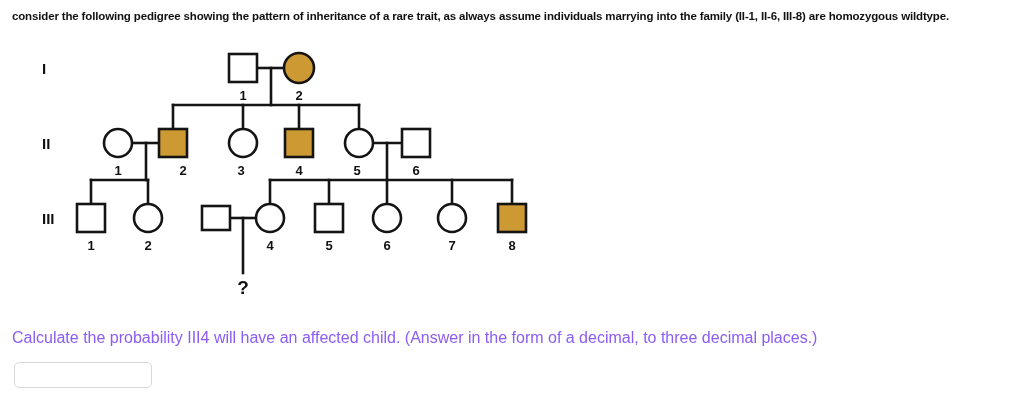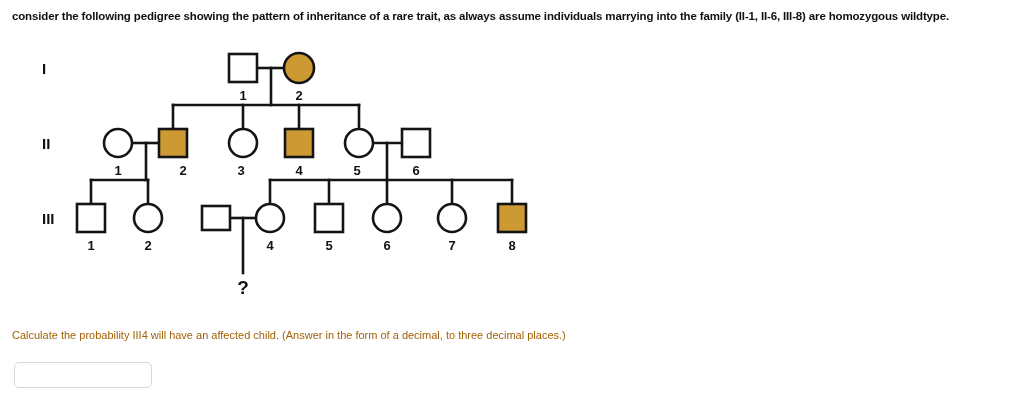--- a/index.html
+++ b/index.html
@@ -33,22 +33,22 @@
     width: 620px;
     height: 270px;
   }
   #pedigree-svg {
     display: block;
   }
   #question-text {
     position: absolute;
     left: 12px;
     top: 329px;
-    font-size: 11px;
-    color: #a16207;
+    font-size: 16px;
+    color: #8b5cf6;
     white-space: nowrap;
   }
   #answer-input {
     position: absolute;
     left: 14px;
     top: 362px;
     width: 138px;
     height: 26px;
     box-sizing: border-box;
     border: 1px solid #d8d8d8;

